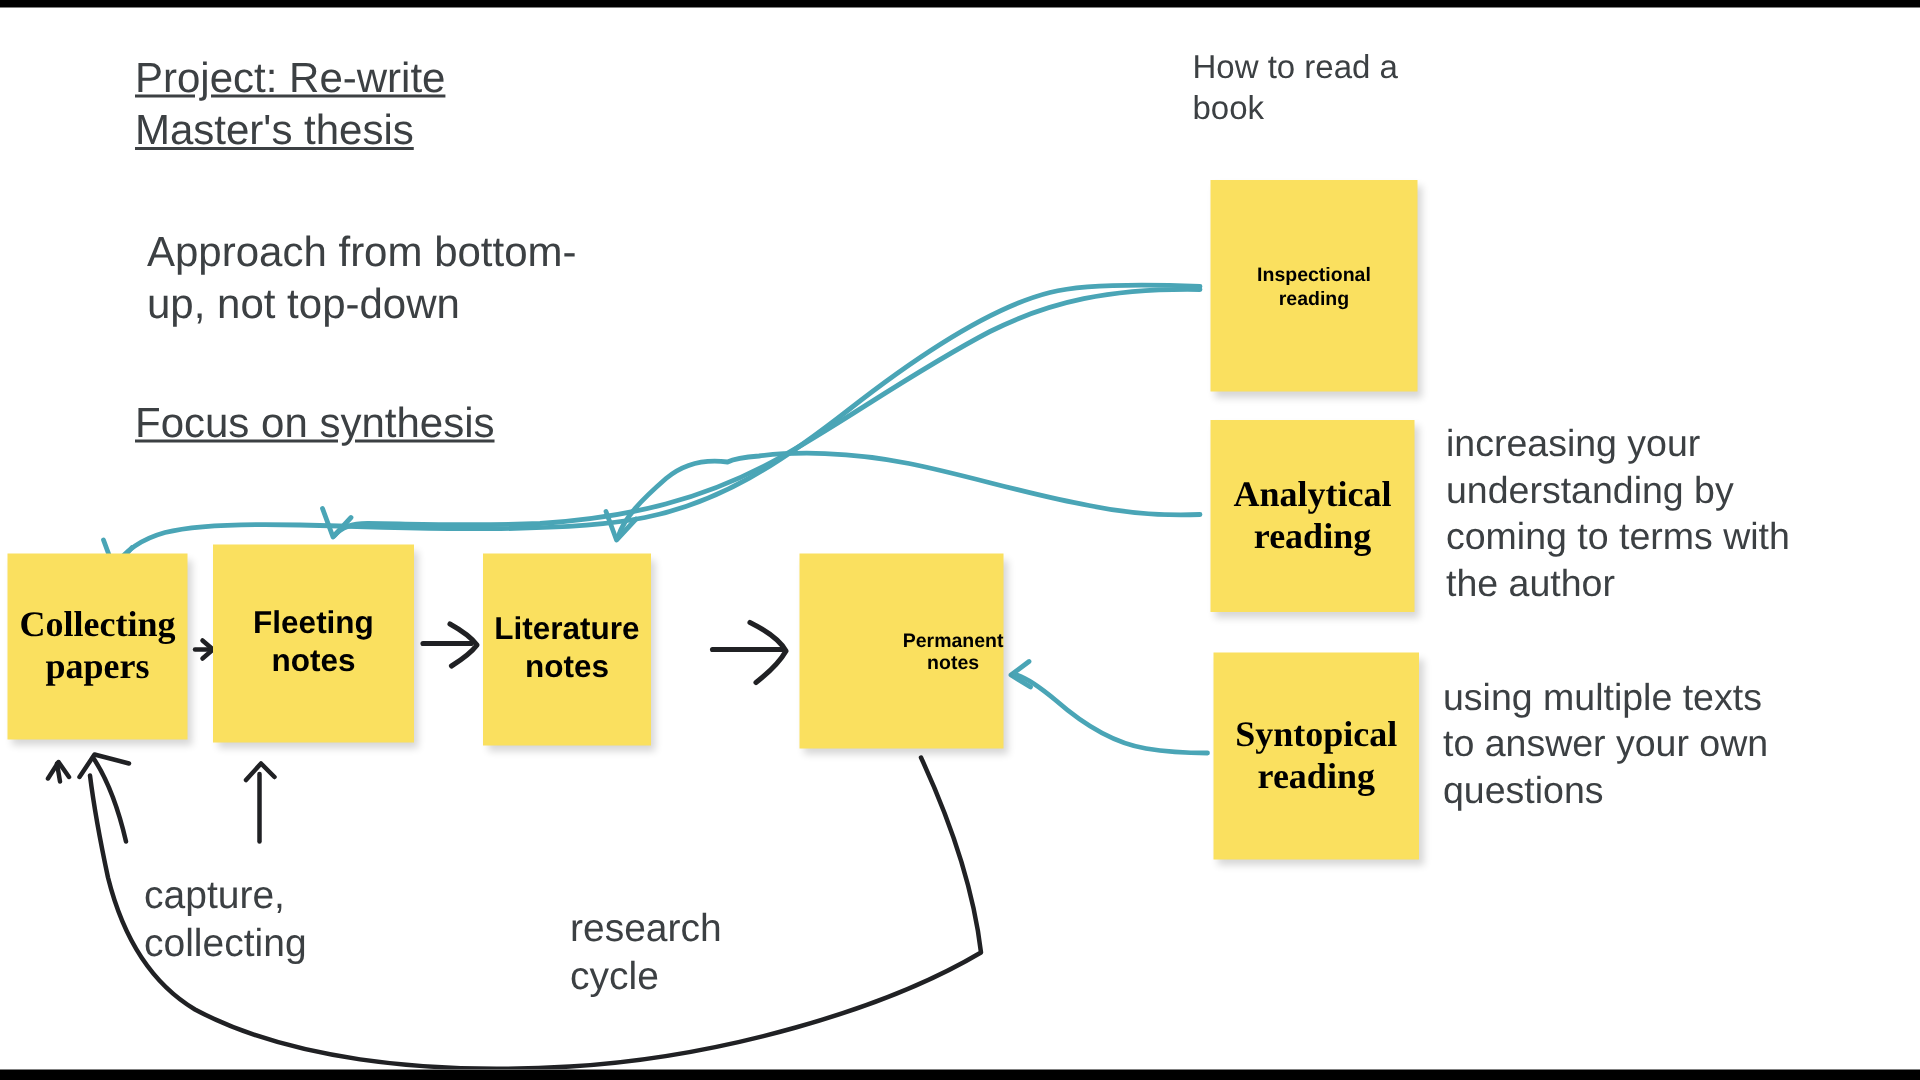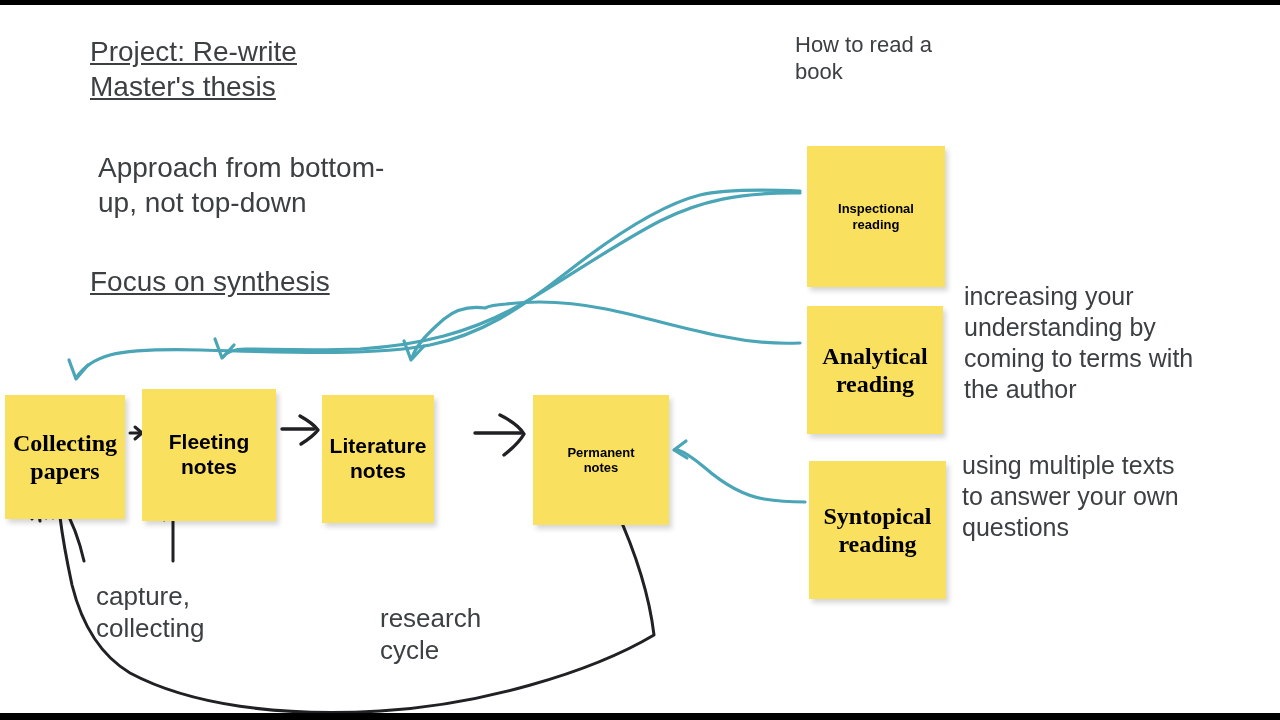--- a/index.html
+++ b/index.html
@@ -60,38 +60,37 @@
   
   .note {
     position: absolute;
     background: #fae05f;
     box-shadow: 3px 4px 5px rgba(0,0,0,0.16);
     display: flex;
     align-items: center;
     justify-content: center;
     text-align: center;
     box-sizing: border-box;
-    margin-top: 26px;
   }
   .note .note-label {
     color: #000000;
     font-weight: bold;
     line-height: 1.18;
     white-space: pre-line;
     font-family: "Liberation Sans", sans-serif;
   }
   .note.sm .note-label { font-size: 13px; }
   .note.md .note-label { font-size: 24px; font-family: Liberation Serif, serif; }
   .note.lg .note-label { font-size: 21px; }
 
   
   #note-collecting { left: 5px;   top: 364px; width: 120px; height: 124px; }
   #note-fleeting   { left: 142px; top: 358px; width: 134px; height: 132px; }
   #note-literature { left: 322px; top: 364px; width: 112px; height: 128px; }
-  #note-permanent  { left: 533px; top: 364px; width: 136px; height: 130px; }
+  #note-permanent  { left: 533px; top: 364px; width: 136px; height: 130px; justify-content: flex-end; }
 
   
   #note-inspectional { left: 807px; top: 115px; width: 138px; height: 141px; }
   #note-analytical   { left: 807px; top: 275px; width: 136px; height: 128px; }
   #note-syntopical   { left: 809px; top: 430px; width: 137px; height: 138px; }
 
   
   .desc { font-size: 25px; }
   #desc-inspectional { left: 968px; top: 133px; width: 312px; }
   #desc-analytical   { left: 964px; top: 276px; width: 320px; }

